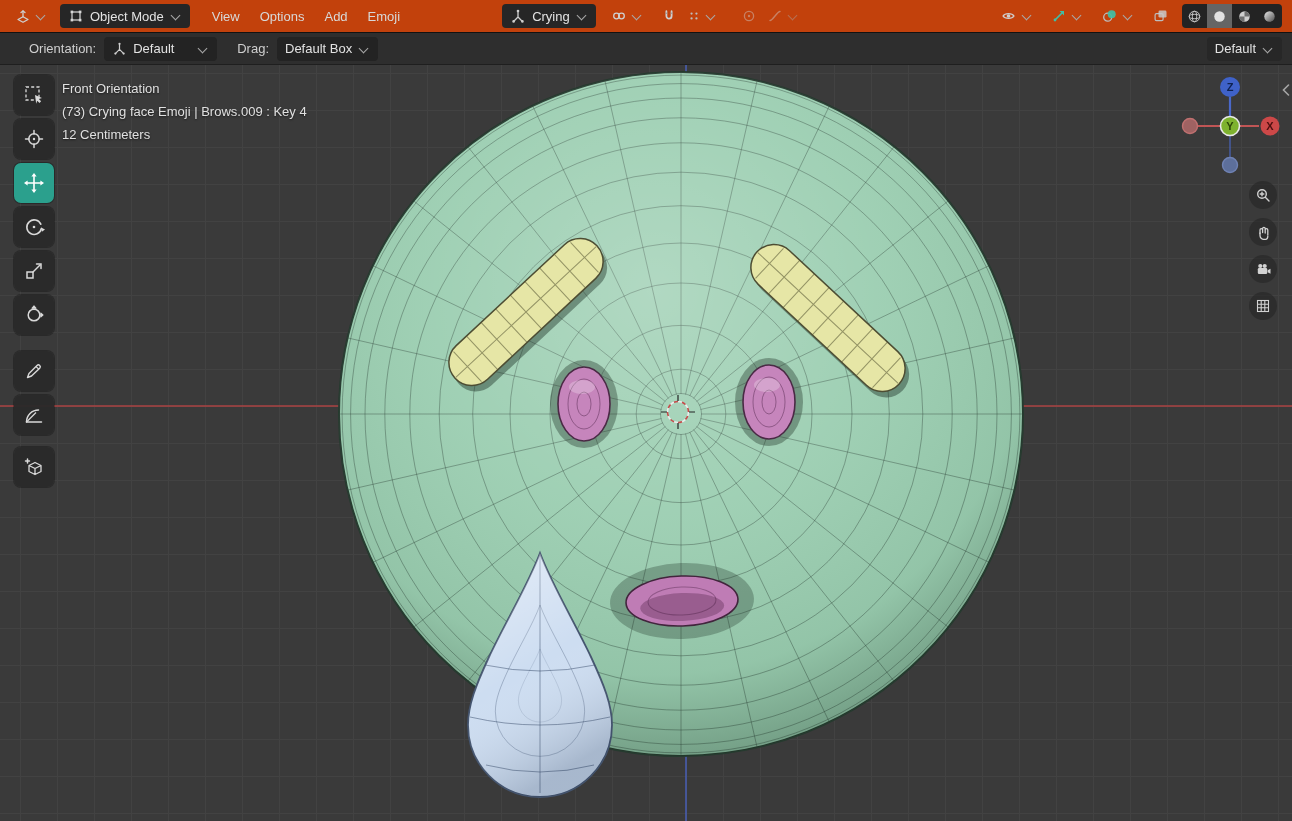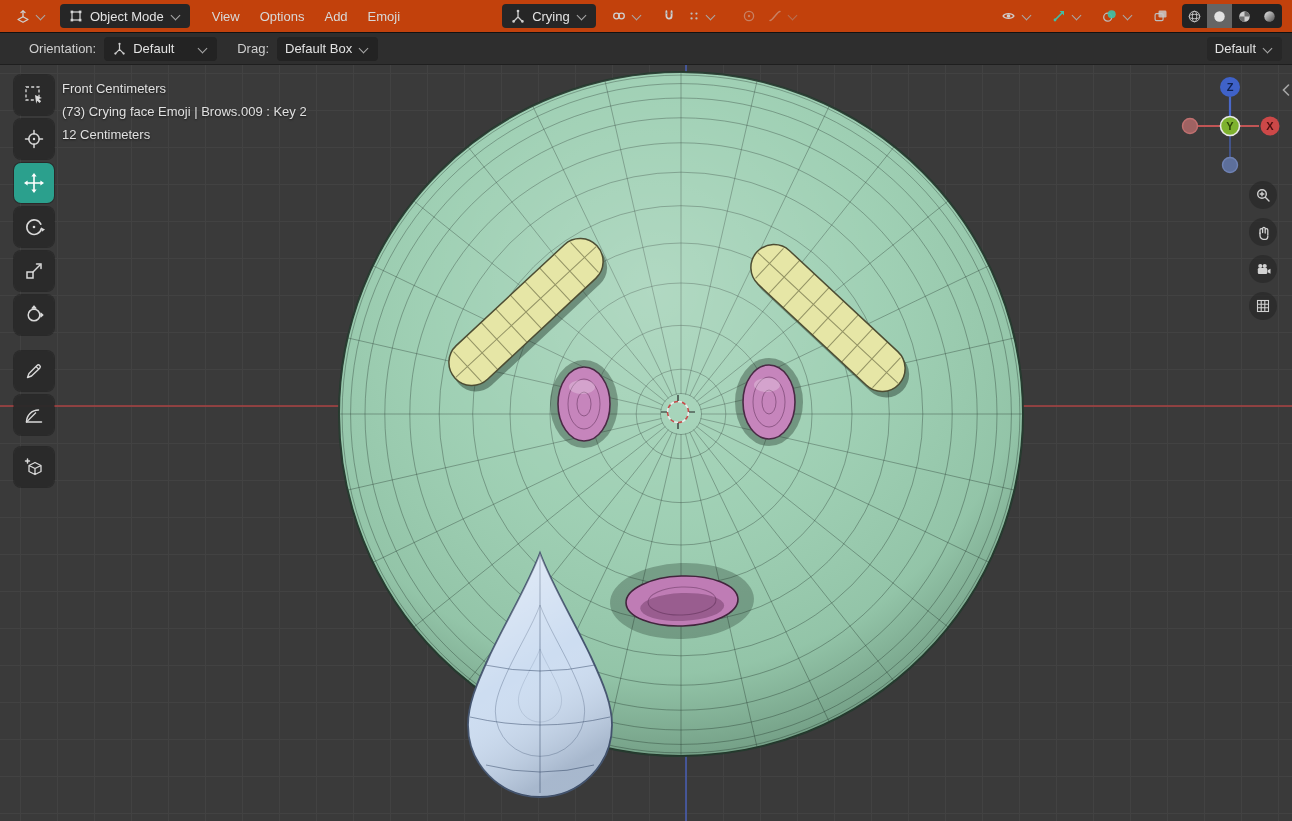--- a/index.html
+++ b/index.html
@@ -364,22 +364,22 @@
     </g>
 
     <g data-name="cursor-3d">
       <circle cx="678" cy="347" r="10.5" fill="none" stroke="#ececec" stroke-width="1.6" stroke-dasharray="4 4.2"></circle>
       <circle cx="678" cy="347" r="10.5" fill="none" stroke="#c84a4a" stroke-width="1.6" stroke-dasharray="4 4.2" stroke-dashoffset="4.1"></circle>
       <path d="M678 330 V336 M678 358 V364 M661 347 H667 M689 347 H695" stroke="#242424" stroke-width="1.2"></path>
     </g>
   </svg>
 
   <div class="vp-info" data-name="viewport-info">
-    <div data-name="view-name-text">Front Centimeters</div>
-    <div data-name="active-object-text">(73) Crying face Emoji | Brows.009 : Key 2</div>
+    <div data-name="view-name-text">Front Orientation</div>
+    <div data-name="active-object-text">(73) Crying face Emoji | Brows.009 : Key 4</div>
     <div data-name="scale-text">12 Centimeters</div>
   </div>
 
   <div class="tools" data-name="toolbar">
     <div class="tool" data-name="tool-select-box">
       <svg width="22" height="22" viewBox="0 0 22 22" data-name="select-box-icon">
         <rect x="3" y="3" width="13" height="13" fill="none" stroke="#d9d9d9" stroke-width="1.3" stroke-dasharray="3 2.2"></rect>
         <path d="M12 11 l7 3 -3.1 1 2.2 2.3 -1.6 1.6 -2.3 -2.2 -1 3.1 Z" fill="#d9d9d9"></path>
       </svg>
     </div>

